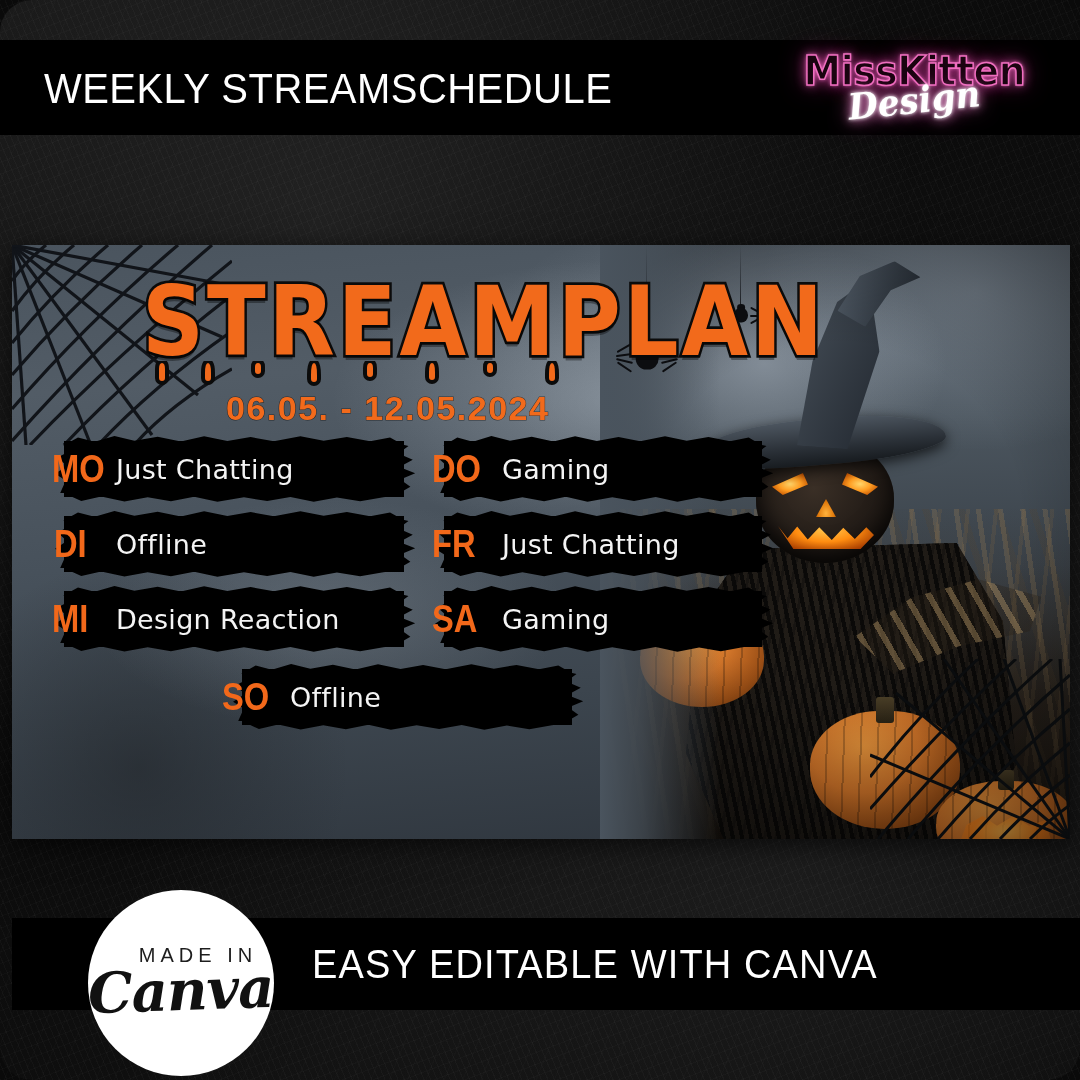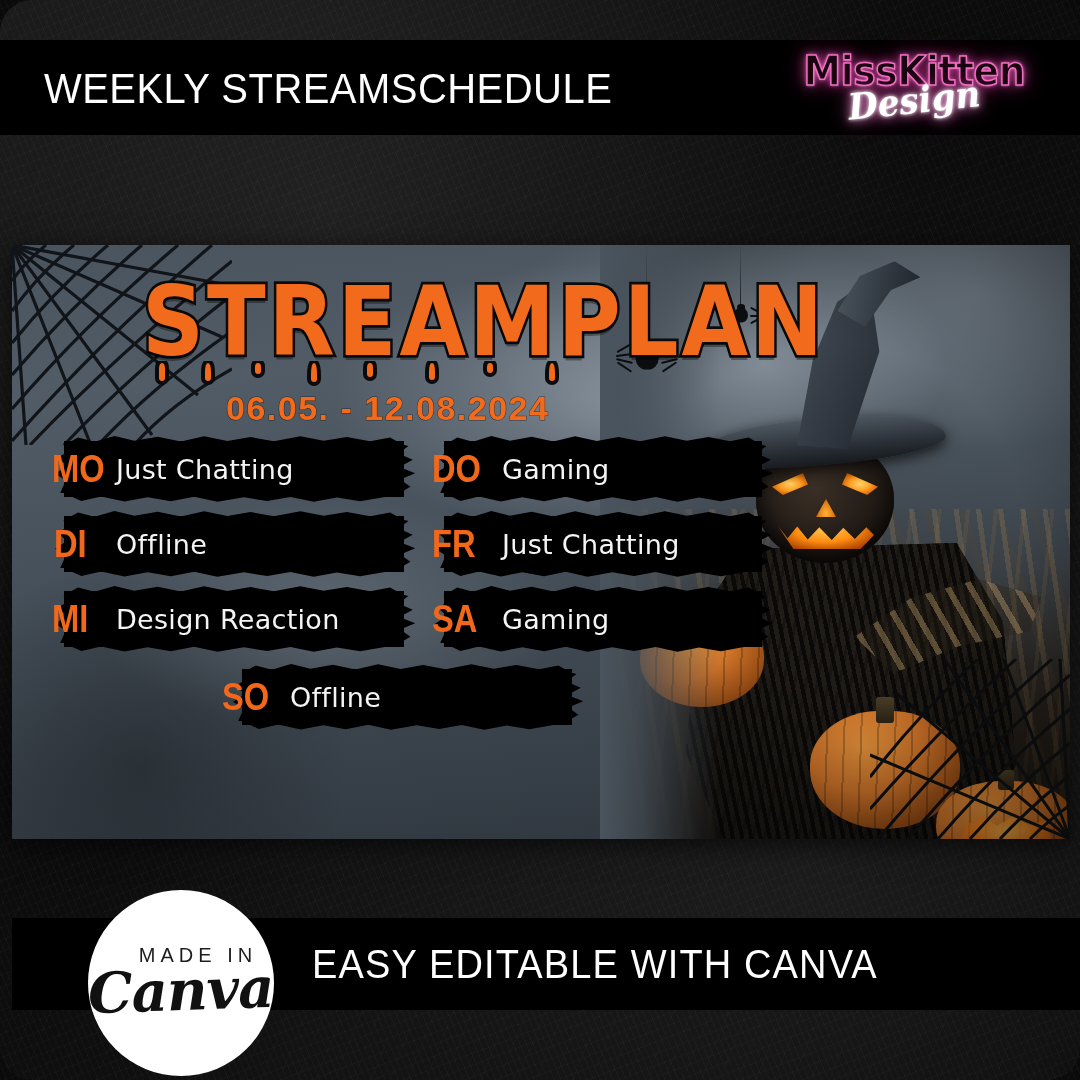--- a/index.html
+++ b/index.html
@@ -570,21 +570,21 @@
           <path d="M16 0 q5 0 5 8 l0 9 a5 5 0 0 1 -10 0 l0 -9 q0 -8 5 -8 z"></path>
           <path d="M62 0 q5 0 5 12 l0 5 a5 5 0 0 1 -10 0 l0 -5 q0 -12 5 -12 z"></path>
           <path d="M112 0 q5 0 5 6 l0 4 a5 5 0 0 1 -10 0 l0 -4 q0 -6 5 -6 z"></path>
           <path d="M168 0 q5 0 5 14 l0 4 a5 5 0 0 1 -10 0 l0 -4 q0 -14 5 -14 z"></path>
           <path d="M224 0 q5 0 5 7 l0 6 a5 5 0 0 1 -10 0 l0 -6 q0 -7 5 -7 z"></path>
           <path d="M286 0 q5 0 5 11 l0 5 a5 5 0 0 1 -10 0 l0 -5 q0 -11 5 -11 z"></path>
           <path d="M344 0 q5 0 5 6 l0 3 a5 5 0 0 1 -10 0 l0 -3 q0 -6 5 -6 z"></path>
           <path d="M406 0 q5 0 5 13 l0 4 a5 5 0 0 1 -10 0 l0 -4 q0 -13 5 -13 z"></path>
         </g>
       </svg>
-      <div class="date">06.05. - 12.08.2024</div>
+      <div class="date">06.05. - 12.05.2024</div>
     </div>
 
     <div class="rows">
 
       <div class="srow" style="left:52px; top:0; width:340px;">
         <div class="paint" style="width:340px;">
           <div class="edge-top"></div>
           <div class="edge-bot"></div>
         </div>
         <div class="day" style="left:-12px;">MO</div>

